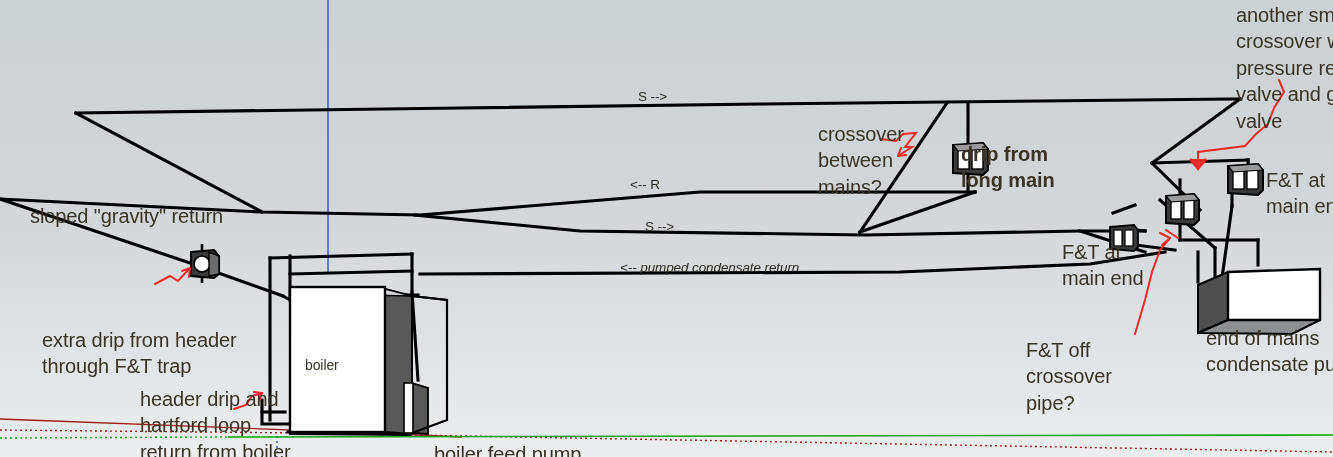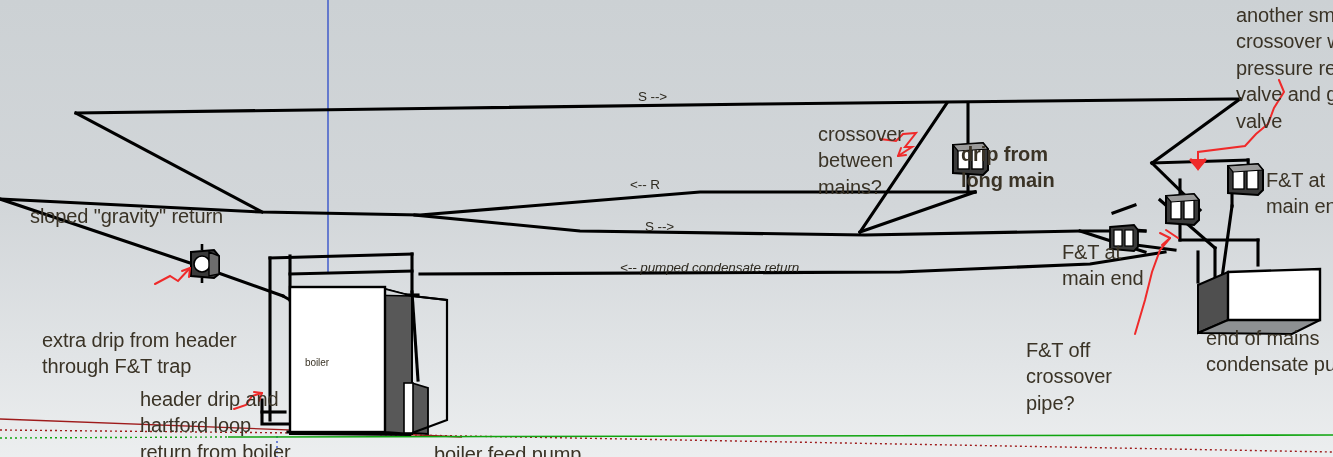--- a/index.html
+++ b/index.html
@@ -19,21 +19,21 @@
   .lbl {
     position: absolute;
     color: #3a3326;
     font-family: "Liberation Sans", sans-serif;
     font-size: 20px;
     line-height: 1.32;
     white-space: pre;
     letter-spacing: -0.1px;
   }
   .lbl.pipe { font-size: 13.5px; color: #2e2a20; }
-  .lbl.boilertxt { font-size: 10px; }
+  .lbl.boilertxt { font-size: 14px; }
 </style>
 </head>
 <body>
 
 <div id="stage">
 
   <svg id="scene" viewBox="0 0 1333 457" width="1333" height="457">
 
     <g>
 

